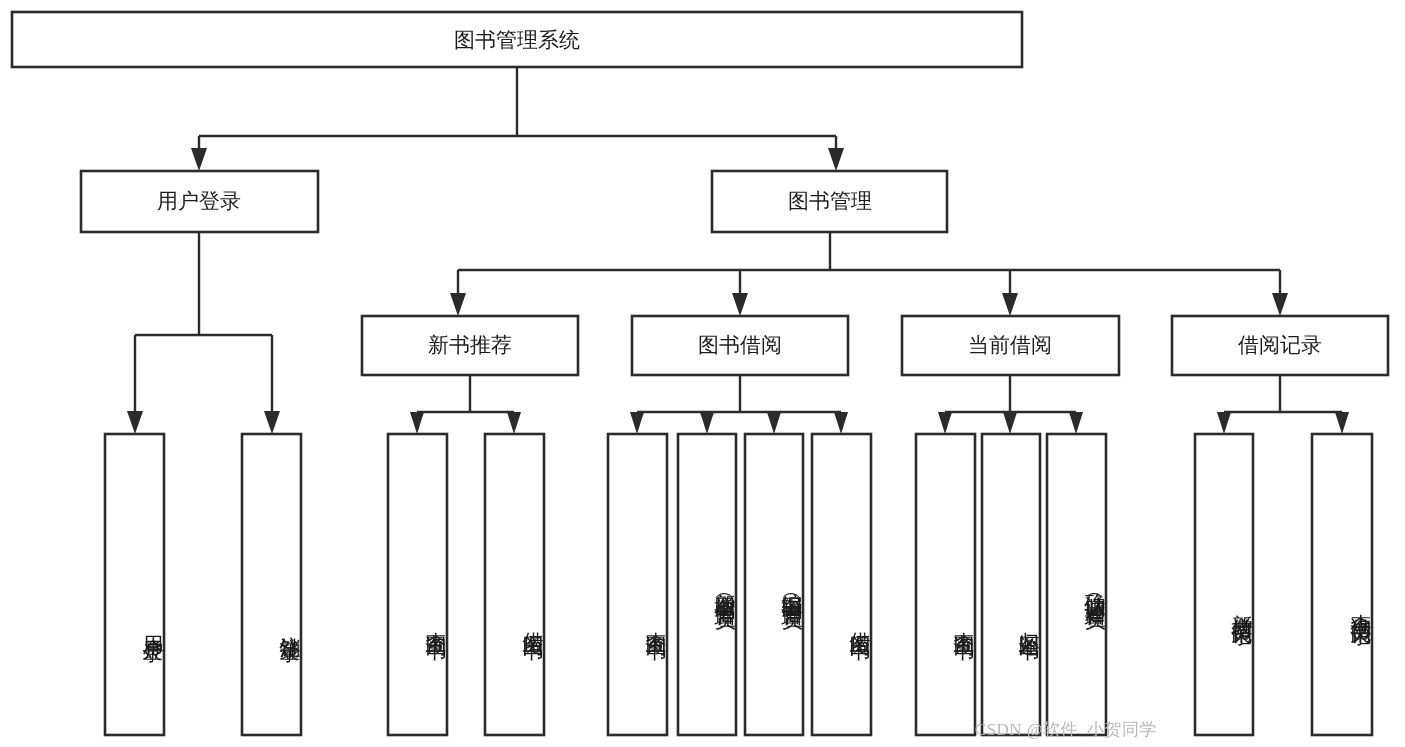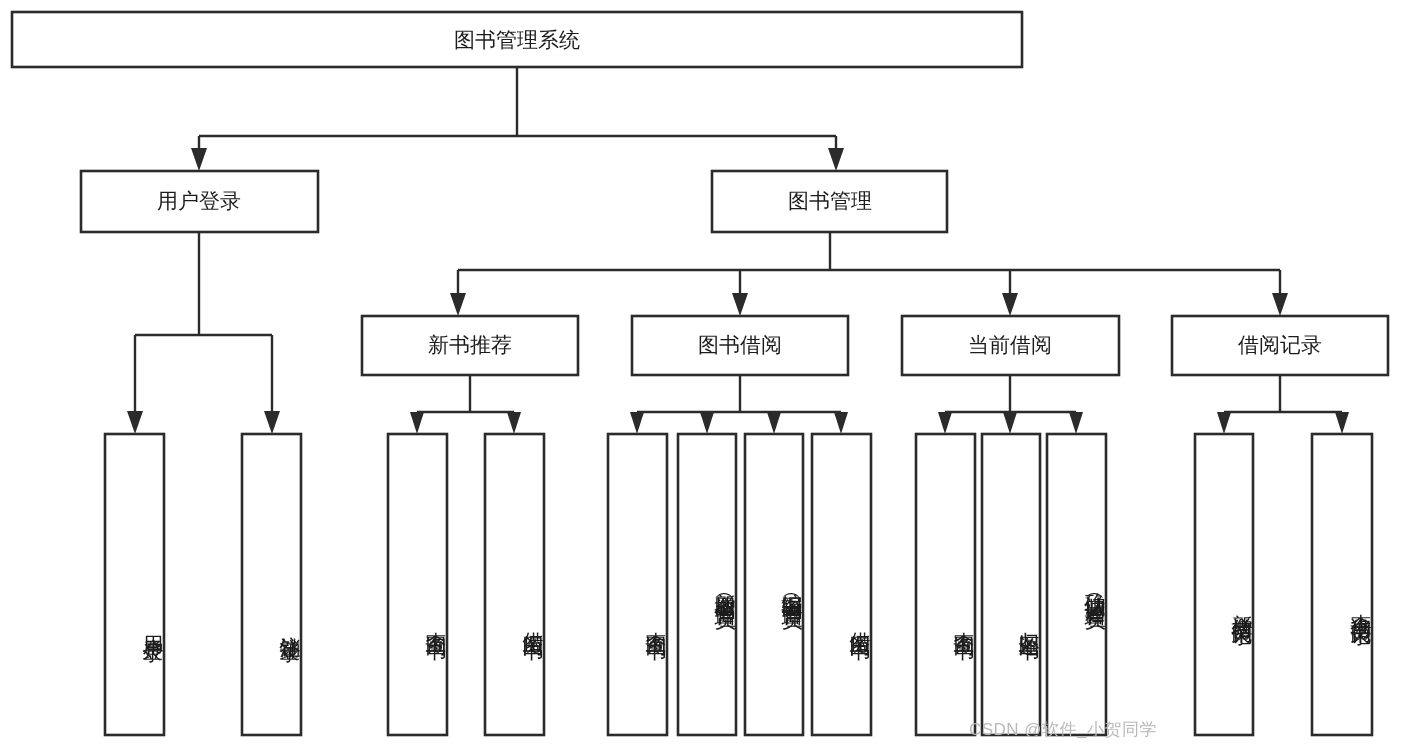--- a/index.html
+++ b/index.html
@@ -56,21 +56,21 @@
     white-space: nowrap;
     pointer-events: none;
     display: flex;
     align-items: flex-start;
     justify-content: center;
   }
   .watermark {
     position: absolute;
     right: 10px;
     bottom: 6px;
-    font-family: Liberation Sans, sans-serif;
+    font-family: Liberation Serif, serif;
     font-size: 17px;
     color: #b9b9b9;
     letter-spacing: 0.5px;
     white-space: nowrap;
   }
 </style>
 </head>
 <body>
 
 <div id="diagram-root">

